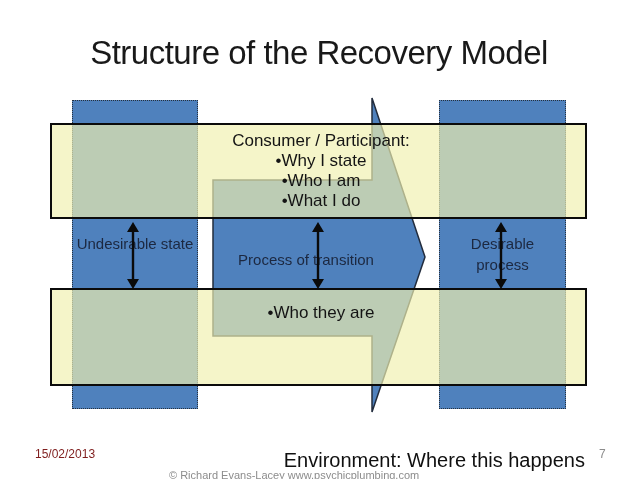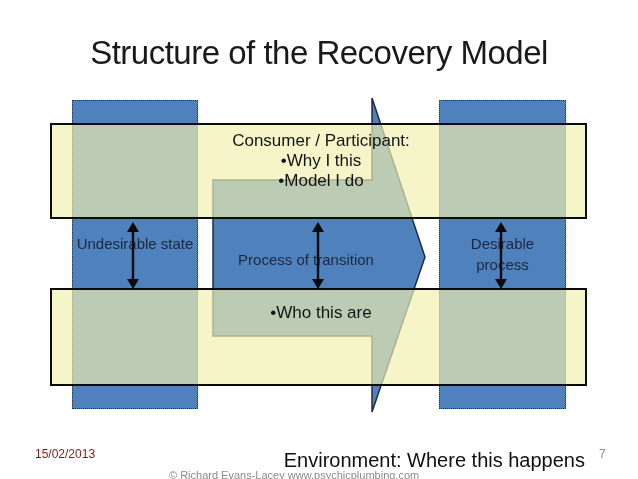--- a/index.html
+++ b/index.html
@@ -55,26 +55,27 @@
 
   <svg class="arrow-svg" width="638" height="479">
     <polygon points="213,180 372,180 372,98 425,257 372,412 372,336 213,336" fill="#4F81BD" stroke="#222c3d" stroke-width="1.5"></polygon>
   </svg>
 
   <div class="band top"></div>
   <div class="band bottom"></div>
 
   <div class="textblock consumer">
     <div>Consumer / Participant:</div>
-    <div>•Why I this</div>
-    <div>•Model I do</div>
+    <div>•Why I state</div>
+    <div>•Who I am</div>
+    <div>•What I do</div>
   </div>
 
   <div class="textblock significant">
-    <div>•Who this are</div>
+    <div>•Who they are</div>
   </div>
 
   <div class="nodelabel undesirable">Undesirable state</div>
   <div class="nodelabel process">Process of transition</div>
   <div class="nodelabel desirable">Desirable process</div>
 
   <svg class="updown-svg" width="638" height="479">
     <g>
       <line x1="133" y1="230" x2="133" y2="281" stroke="#0a0a0a" stroke-width="2.4"></line>
       <polygon points="127,232 139,232 133,222" fill="#0a0a0a"></polygon>

